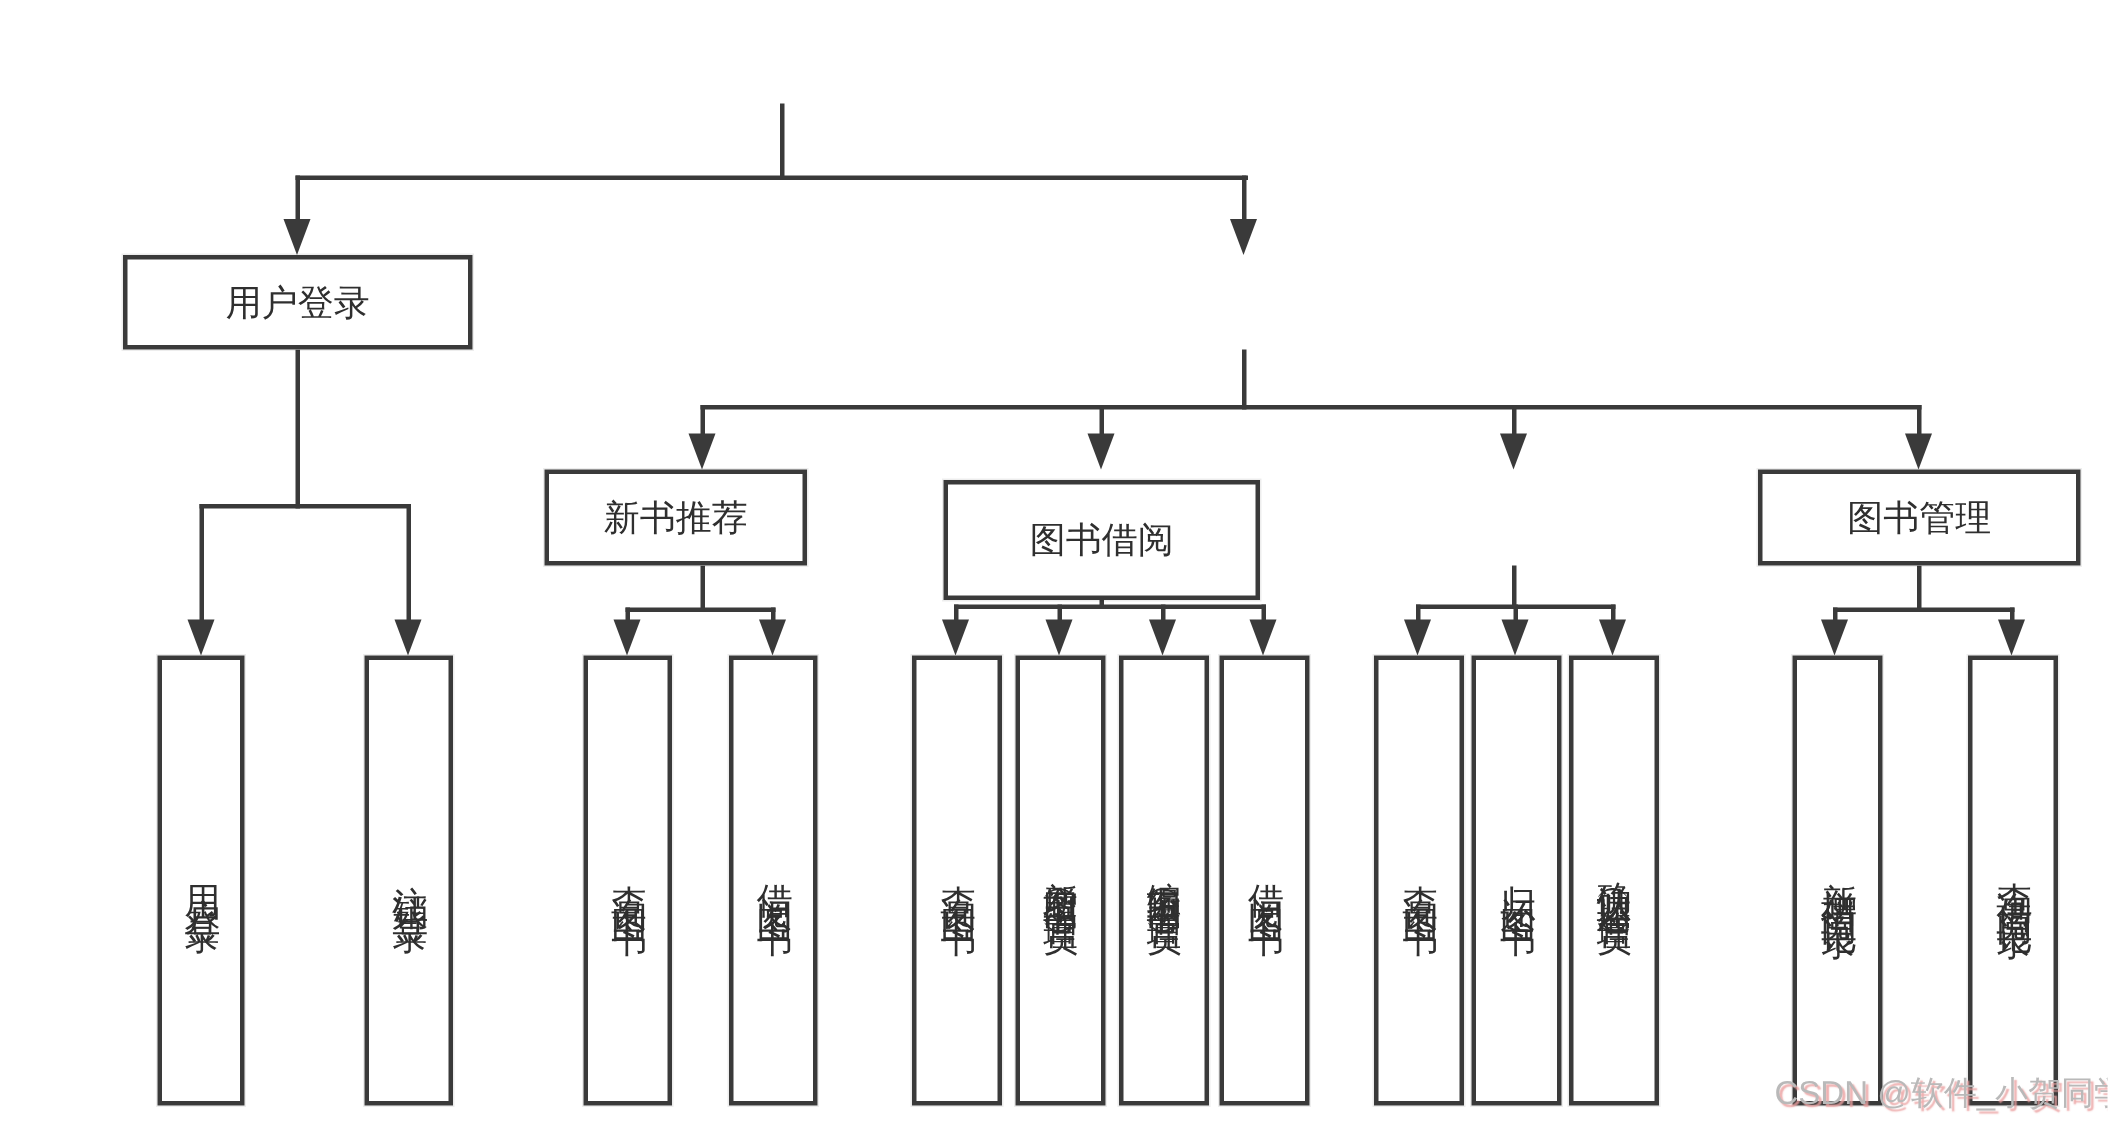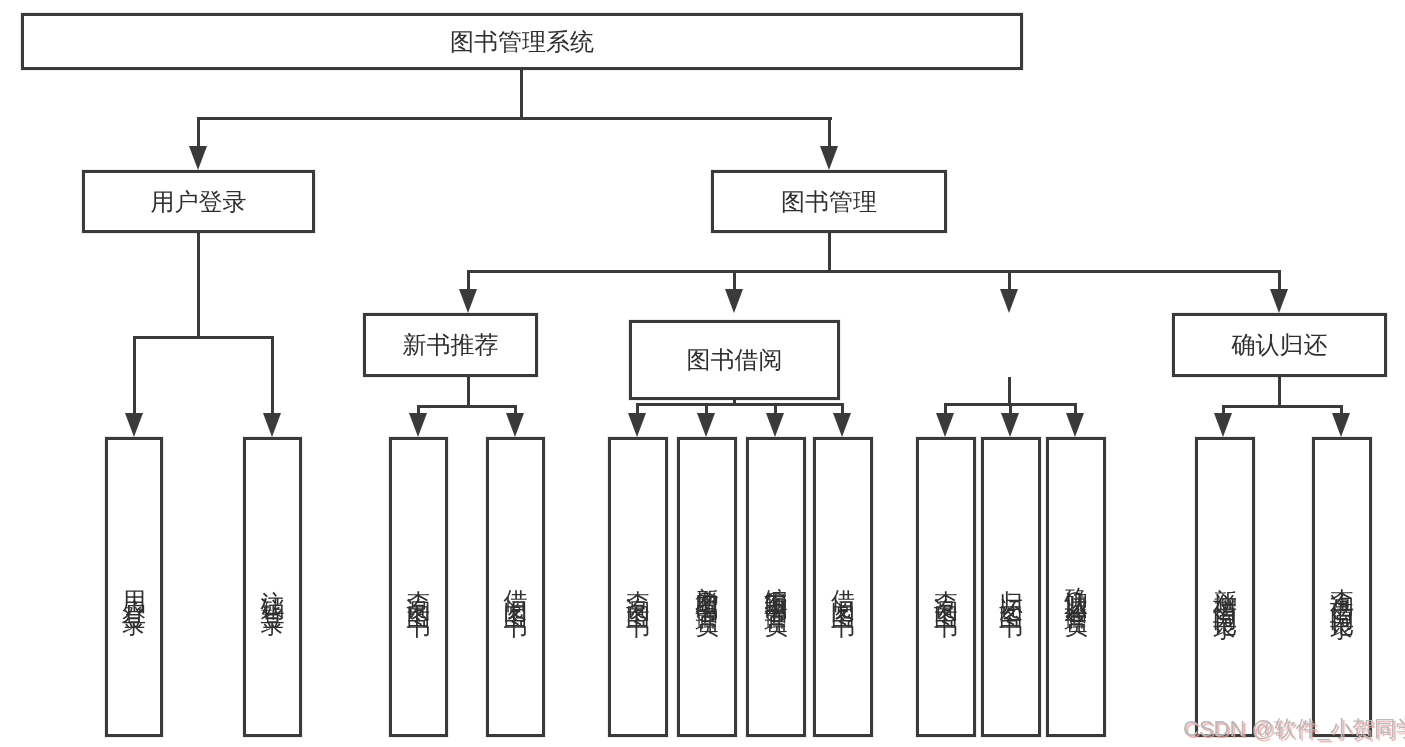--- a/index.html
+++ b/index.html
@@ -95,39 +95,33 @@
   <div class="vline" style="left:1074px;top:403px;height:12px"></div>
   <div class="arrow" style="left:1066px;top:413px"></div>
 
   <div class="vline" style="left:1278px;top:377px;height:31px"></div>
   <div class="hline" style="left:1222px;top:405px;width:121px"></div>
   <div class="vline" style="left:1222px;top:405px;height:12px"></div>
   <div class="arrow" style="left:1214px;top:413px"></div>
   <div class="vline" style="left:1340px;top:405px;height:12px"></div>
   <div class="arrow" style="left:1332px;top:413px"></div>
 
-  <div class="node" style="left:21px;top:13px;width:1002px;height:57px">
-    <span>图书管理系统</span>
-  </div>
 
   <div class="node" style="left:82px;top:170px;width:233px;height:63px">
     <span>用户登录</span>
-  </div>
-  <div class="node" style="left:711px;top:170px;width:236px;height:63px">
-    <span>图书管理</span>
   </div>
 
   <div class="node" style="left:363px;top:313px;width:175px;height:64px">
     <span>新书推荐</span>
   </div>
   <div class="node" style="left:629px;top:320px;width:211px;height:80px">
     <span>图书借阅</span>
   </div>
   <div class="node" style="left:1172px;top:313px;width:215px;height:64px">
-    <span>确认归还</span>
+    <span>图书管理</span>
   </div>
 
   <div class="node leaf" style="left:105px;top:437px;width:58px;height:300px">
     <span>用户登录</span>
   </div>
   <div class="node leaf" style="left:243px;top:437px;width:59px;height:300px">
     <span>注销登录</span>
   </div>
 
   <div class="node leaf" style="left:389px;top:437px;width:59px;height:300px">

